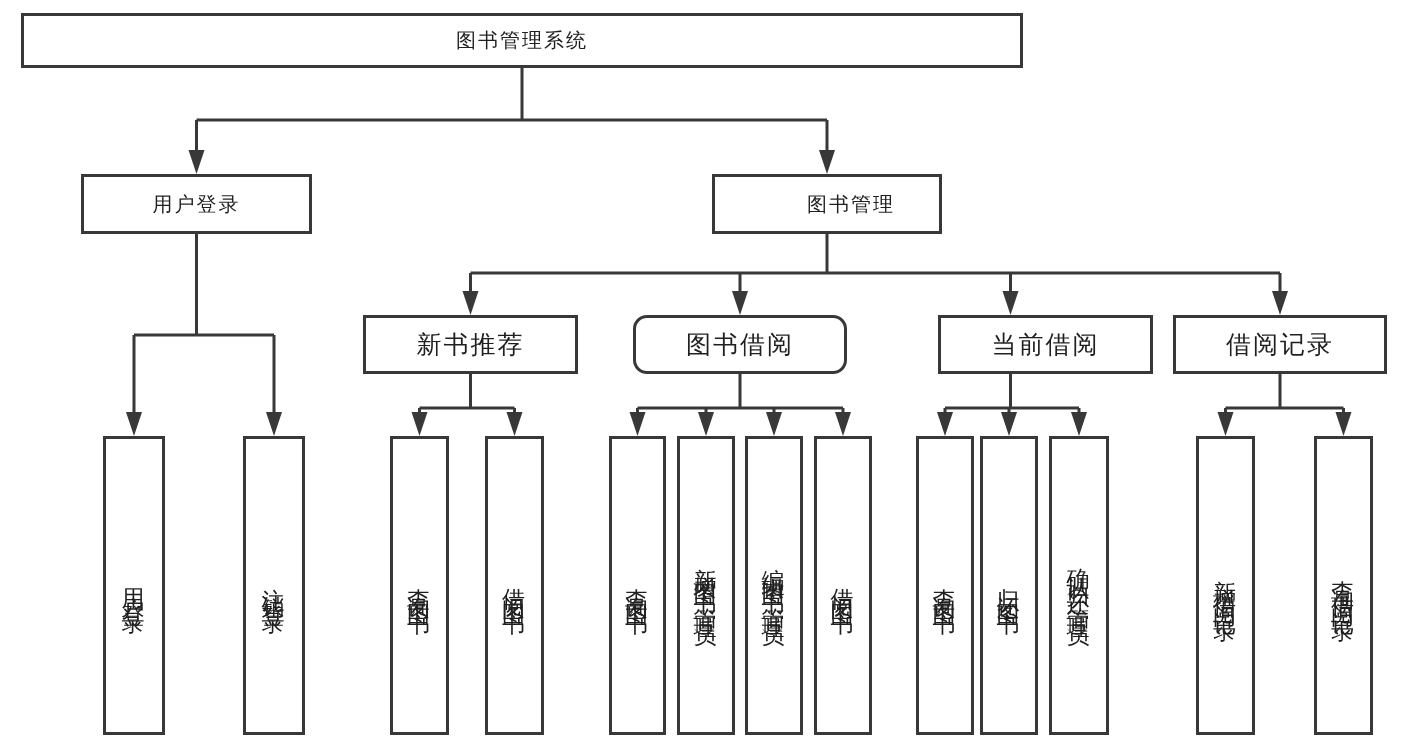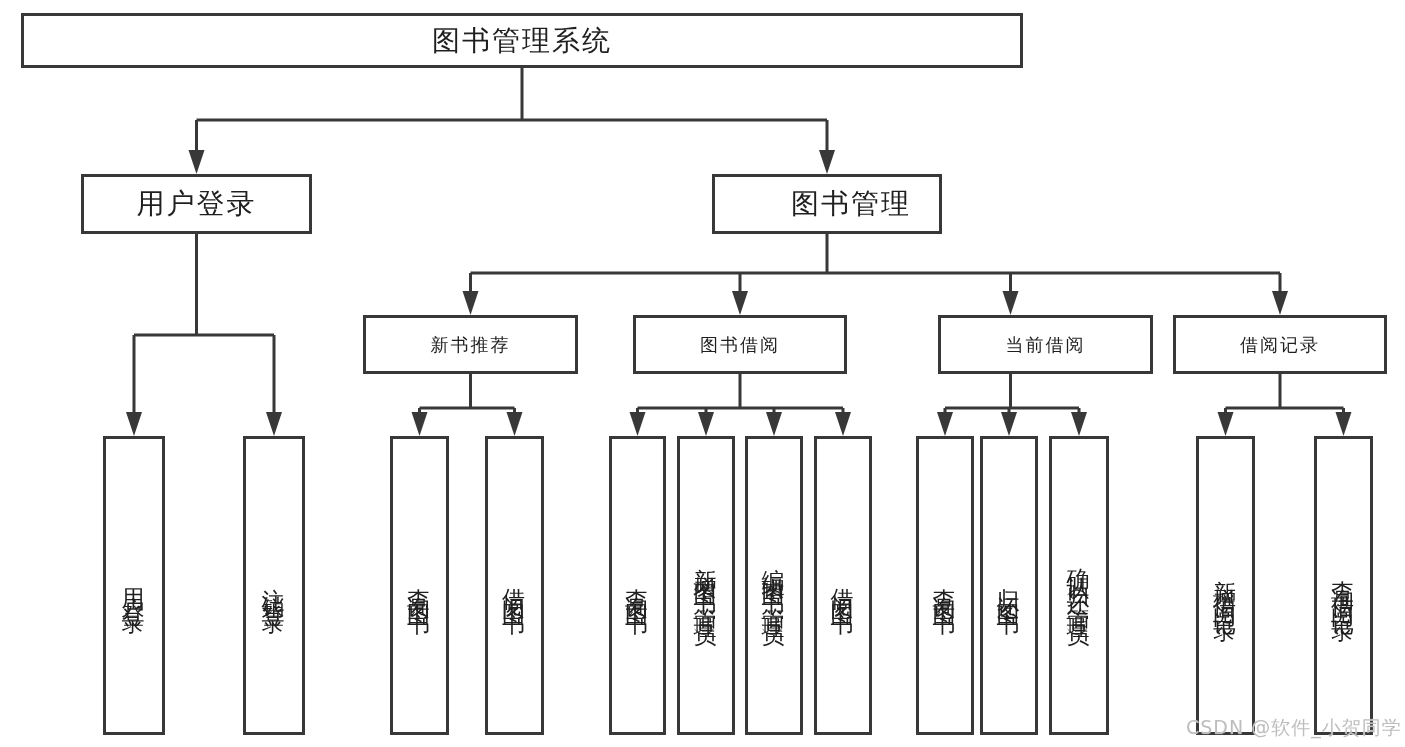--- a/index.html
+++ b/index.html
@@ -20,25 +20,25 @@
   #wires{position:absolute;left:0;top:0;width:1405px;height:747px;}
   #wires path{stroke:var(--line);stroke-width:3;fill:none;}
   #wires polygon{fill:var(--line);stroke:none;}
   .box{
     position:absolute;
     box-sizing:border-box;
     border:3px solid var(--line);
     background:#fff;
     display:flex;align-items:center;justify-content:center;
     text-align:center;
-    font-size:28px;
+    font-size:20px;
     letter-spacing:2px;
     white-space:nowrap;
   }
-  .box.l3{font-size:18px;}
+  .box.l3{font-size:25px;}
   .box.v{
     writing-mode:vertical-rl;
     text-orientation:mixed;
     font-size:23px;
     letter-spacing:8px;
     white-space:normal;
   }
   .watermark{
     position:absolute;
     left:1186px;top:715px;
@@ -103,21 +103,21 @@
       <polygon points="1335.5,412 1351.5,412 1343.5,436"></polygon>
     </g>
   </svg>
 
   <div class="box" style="left:21px;top:13px;width:1002px;height:55px;">图书管理系统</div>
 
   <div class="box" style="left:81px;top:174px;width:231px;height:60px;">用户登录</div>
   <div class="box" style="left:712px;top:174px;width:230px;height:60px;padding-left:48px;">图书管理</div>
 
   <div class="box l3" style="left:363px;top:315px;width:215px;height:59px;">新书推荐</div>
-  <div class="box l3" style="left:633px;top:315px;width:214px;height:59px;">图书借阅</div>
+  <div class="box l3" style="left:633px;top:315px;width:214px;height:59px;border-radius:14px;">图书借阅</div>
   <div class="box l3" style="left:938px;top:315px;width:215px;height:59px;">当前借阅</div>
   <div class="box l3" style="left:1173px;top:315px;width:214px;height:59px;">借阅记录</div>
 
   <div class="box v" style="left:103px;top:436px;width:62px;height:299px;">用户登录</div>
   <div class="box v" style="left:243px;top:436px;width:62px;height:299px;">注销登录</div>
 
   <div class="box v" style="left:390px;top:436px;width:59px;height:299px;">查询图书</div>
   <div class="box v" style="left:485px;top:436px;width:59px;height:299px;">借阅图书</div>
 
   <div class="box v" style="left:609px;top:436px;width:57px;height:299px;">查询图书</div>
@@ -125,15 +125,14 @@
   <div class="box v" style="left:745px;top:436px;width:58px;height:299px;">编辑图书（管理员）</div>
   <div class="box v" style="left:814px;top:436px;width:58px;height:299px;">借阅图书</div>
 
   <div class="box v" style="left:916px;top:436px;width:58px;height:299px;">查询图书</div>
   <div class="box v" style="left:980px;top:436px;width:58px;height:299px;">归还图书</div>
   <div class="box v" style="left:1049px;top:436px;width:60px;height:299px;">确认归还（管理员）</div>
 
   <div class="box v" style="left:1196px;top:436px;width:59px;height:299px;">新增借阅记录</div>
   <div class="box v" style="left:1314px;top:436px;width:59px;height:299px;">查询借阅记录</div>
 
-  <div class="watermark">CSDN @软件_小贺同学</div>
 
 </div>
 
 </body></html>

